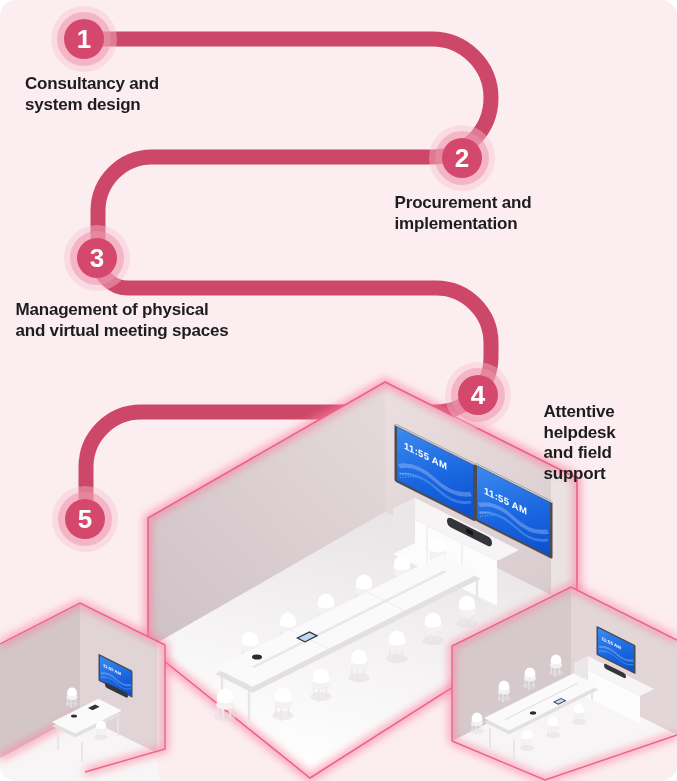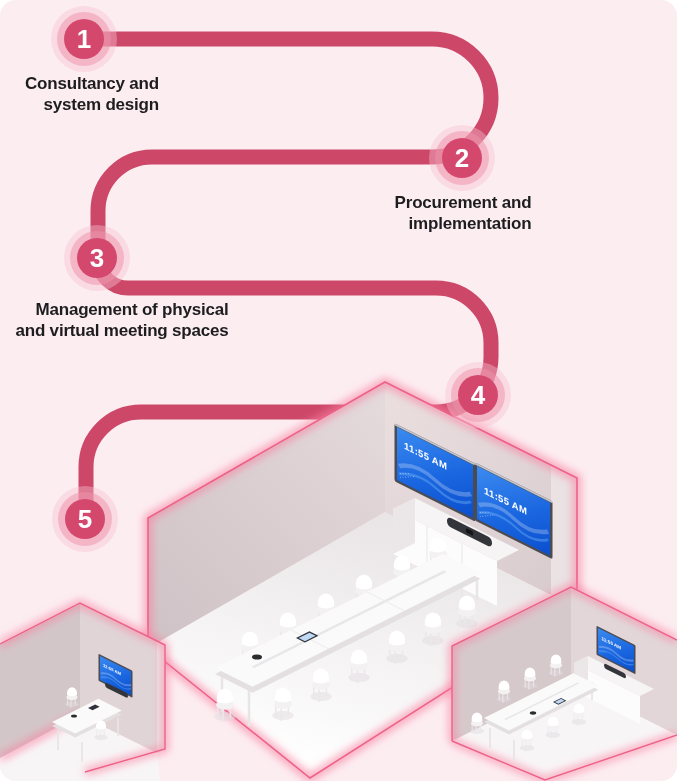--- a/index.html
+++ b/index.html
@@ -3,21 +3,21 @@
 <meta charset="utf-8">
 <style>
   html,body{margin:0;padding:0;background:#ffffff;}
   .canvas{position:relative;width:677px;height:781px;background:#fcedf1;border-radius:16px;
           overflow:hidden;font-family:"Liberation Sans",sans-serif;}
   .scene{position:absolute;left:0;top:0;}
   .step-badge{position:absolute;width:40px;height:40px;border-radius:50%;background:#d5486d;
       color:#fff;display:flex;align-items:center;justify-content:center;
       font-size:26px;font-weight:bold;transform:translate(-50%,-50%);
       box-shadow:0 0 0 7px rgba(238,146,170,.50), 0 0 0 13px rgba(248,193,208,.42);}
-  .step-label{position:absolute;transform:translateX(-50%);text-align:right;font-size:17px;
+  .step-label{position:absolute;transform:translateX(-50%);text-align:left;font-size:17px;
       font-weight:700;color:#1d1d1f;white-space:pre-line;line-height:1.22;letter-spacing:-.2px;}
 </style>
 </head>
 <body>
 
 <div class="canvas">
 
 <svg class="scene" width="677" height="781" viewBox="0 0 677 781">
   <defs>
     <linearGradient id="lwall" gradientUnits="userSpaceOnUse" x1="385" y1="400" x2="148" y2="620">
@@ -222,14 +222,16 @@
 <div class="step-badge" style="left:85px;top:519px;">
       <span>5</span>
     </div>
 
 <div class="step-label" style="left:92px;top:74px;">Consultancy and
 system design</div>
 <div class="step-label" style="left:122px;top:300px;">Management of physical
 and virtual meeting spaces</div>
 <div class="step-label" style="left:463px;top:193px;">Procurement and
 implementation</div>
+<div class="step-label" style="left:588px;top:402px;">Attentive helpdesk
+and field support</div>
 
 </div>
 
 </body></html>

